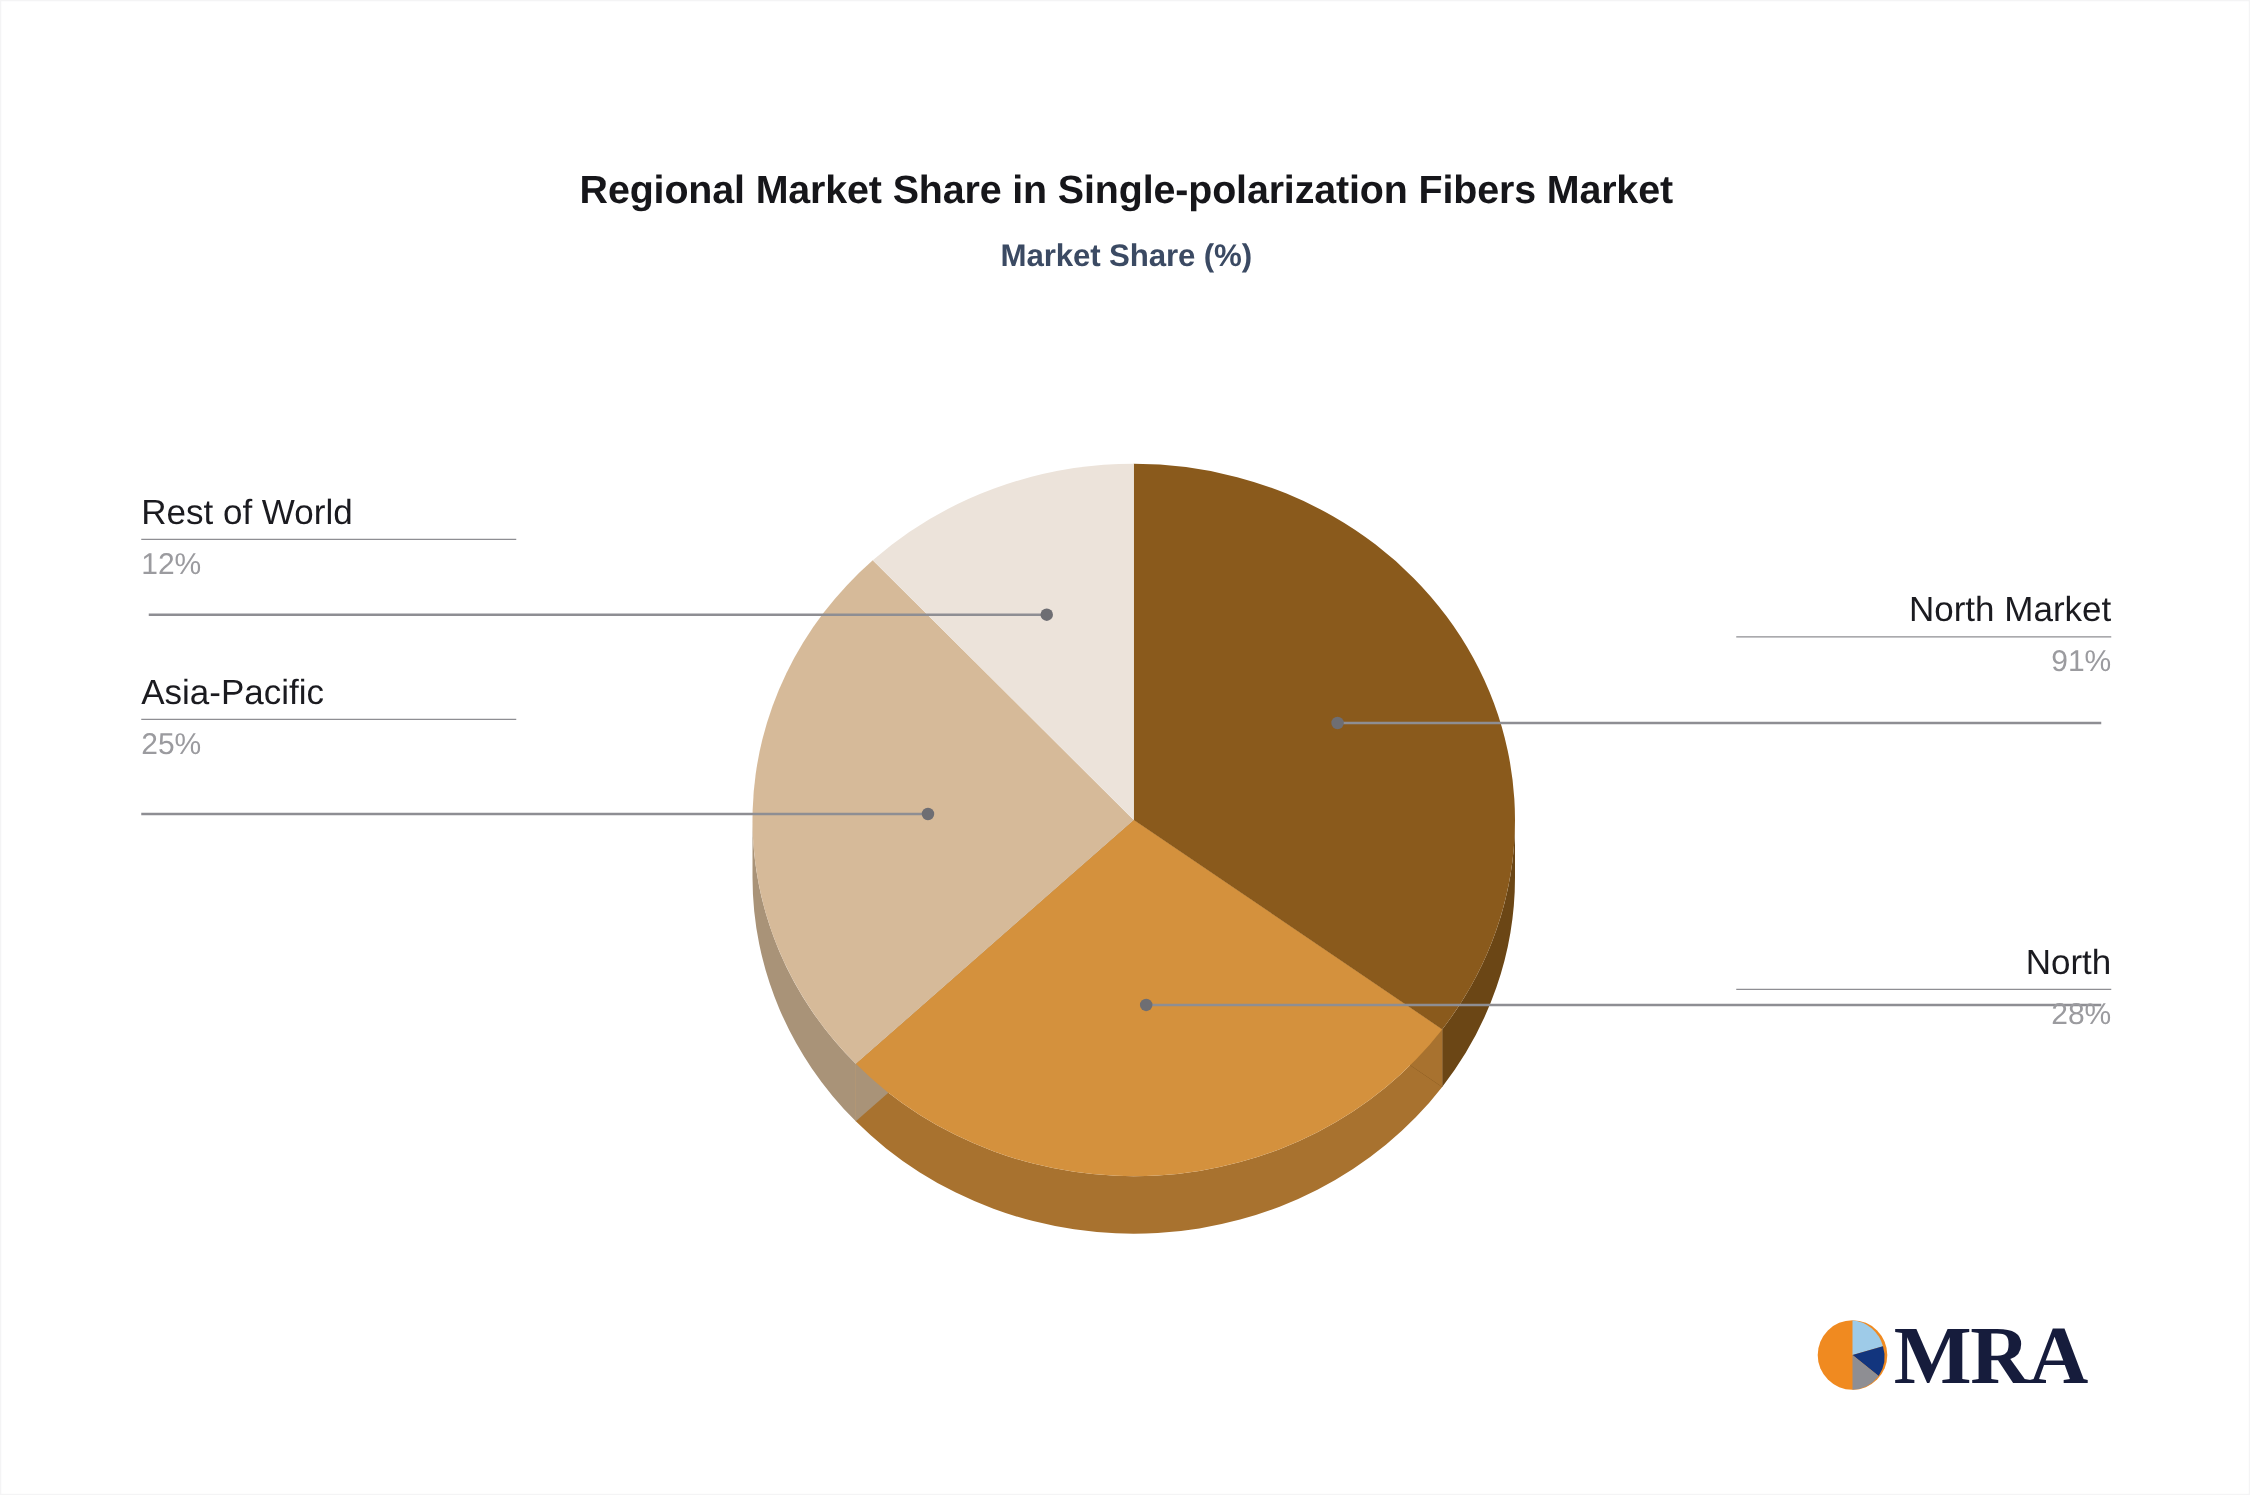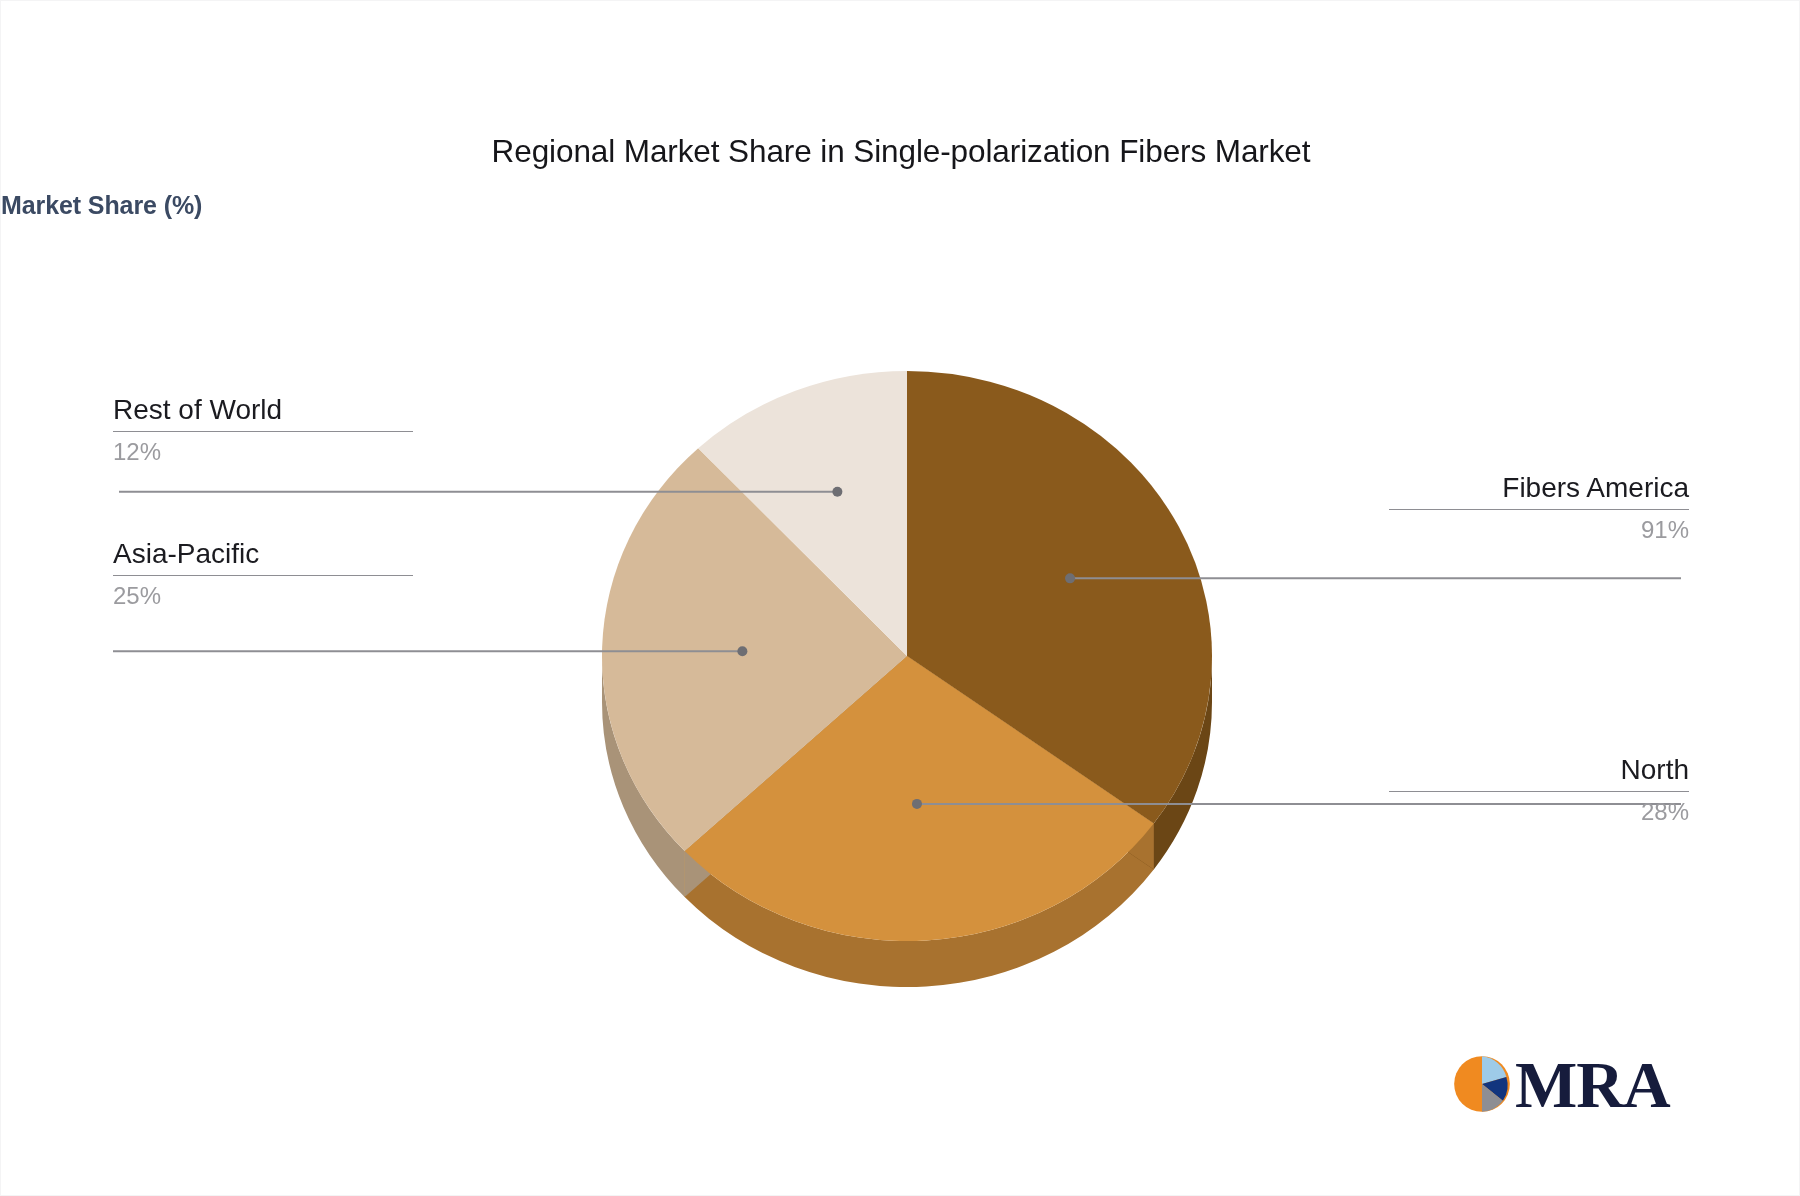--- a/index.html
+++ b/index.html
@@ -20,29 +20,30 @@
     overflow: hidden;
   }
   
   .chart-title {
     position: absolute;
     top: 132px;
     left: 0;
     width: 1800px;
     text-align: center;
     font-size: 31.5px;
-    font-weight: normal;
+    font-weight: bold;
     color: #16161a;
     letter-spacing: -0.1px;
   }
   .chart-subtitle {
     position: absolute;
     top: 190px;
     left: 0;
     width: 1800px;
+    text-align: center;
     font-size: 25px;
     font-weight: bold;
     color: #3b4a63;
     letter-spacing: -0.1px;
   }
   
   #pie-area {
     position: absolute;
     left: 0;
     top: 0;
@@ -138,21 +139,21 @@
     <div class="value">12%</div>
   </div>
 
   <div class="callout left" style="left:112px; top:536px;">
     <div class="name">Asia-Pacific</div>
     <div class="rule"></div>
     <div class="value">25%</div>
   </div>
 
   <div class="callout right" style="left:1388px; top:470px;">
-    <div class="name">Fibers America</div>
+    <div class="name">North Market</div>
     <div class="rule"></div>
     <div class="value">91%</div>
   </div>
 
   <div class="callout right" style="left:1388px; top:752px;">
     <div class="name">North</div>
     <div class="rule"></div>
     <div class="value">28%</div>
   </div>
 

